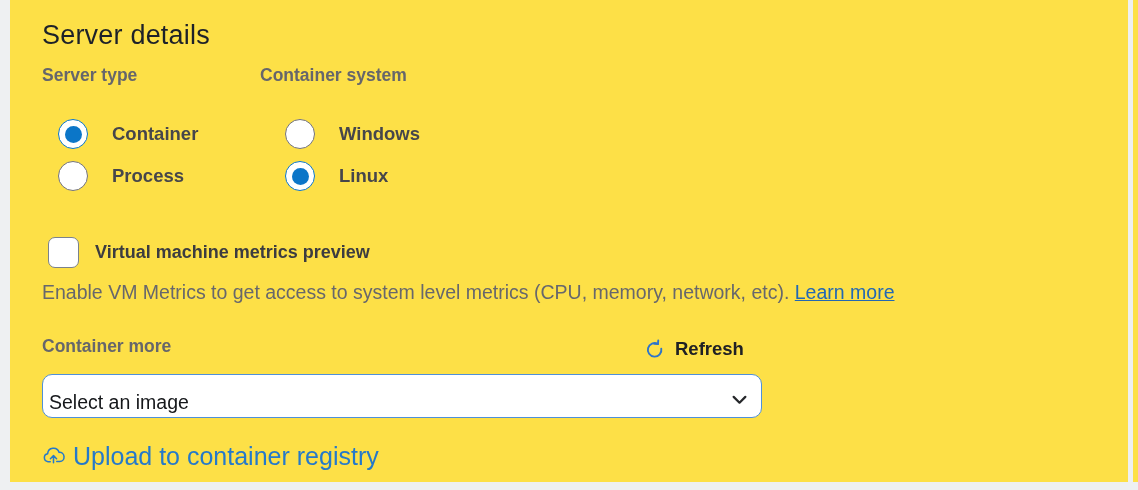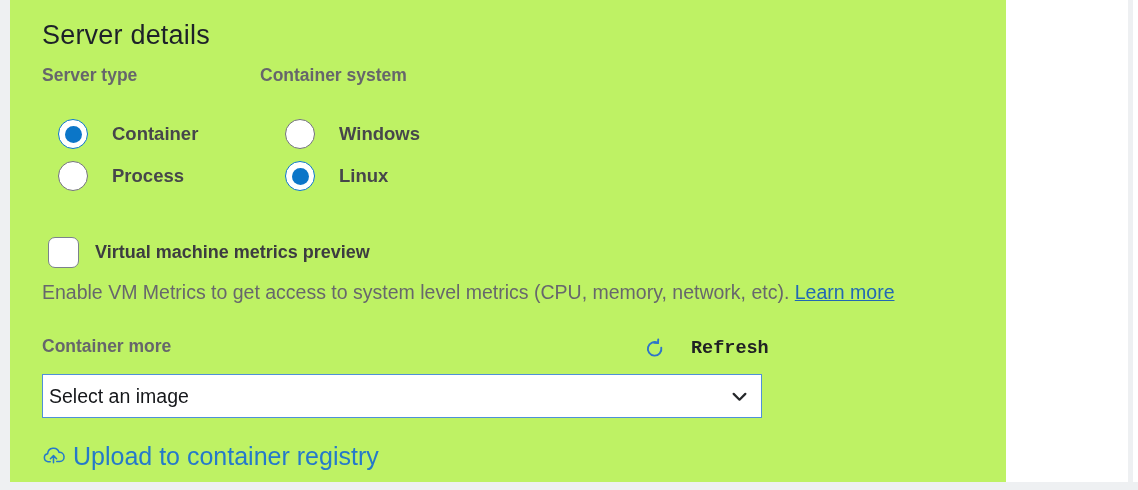--- a/index.html
+++ b/index.html
@@ -1,18 +1,18 @@
 <!DOCTYPE html>
 <html><head>
 <meta charset="utf-8">
 <style>
   * { margin:0; padding:0; box-sizing:border-box; }
   html,body { width:1138px; height:490px; background:#ffffff; overflow:hidden;
               font-family:"Liberation Sans", sans-serif; }
-  .stage { position:relative; width:1006px; height:490px; background:#bef264; }
+  .stage { position:relative; width:1138px; height:490px; background:#fde047; }
 
   
   .strip { position:absolute; background:#eef0f2; }
   .strip-left   { left:0; top:0; width:10px; height:490px; }
   .strip-bottom { left:0; top:482px; width:1138px; height:8px; }
   .strip-right  { left:1128px; top:0; width:5px; height:482px; }
 
   .page-title { position:absolute; left:42px; top:20px; font-size:27px; font-weight:500;
                 color:#1d2129; letter-spacing:.2px; }
 
@@ -37,27 +37,27 @@
                   background:#fff; flex:0 0 auto; }
   .checkbox-label { font-size:18px; font-weight:700; color:#3c3c40; }
 
   .description { position:absolute; left:42px; top:281px; font-size:19.5px; color:#67676c;
                  white-space:nowrap; }
   .learn-more { color:#2268b4; text-decoration:underline; cursor:pointer; }
 
   .ci-label { position:absolute; left:42px; top:336px; font-size:17.5px; font-weight:700;
               color:#66666b; }
   .refresh-btn { position:absolute; left:644px; top:338px; display:flex; align-items:center;
-                 gap:26px; cursor:pointer; background:none; border:none;font-family:Liberation Mono, monospace; }
+                 gap:10px; cursor:pointer; background:none; border:none; }
   .refresh-label { font-size:18.5px; font-weight:700; color:#202124; }
 
   .select-box { position:absolute; left:42px; top:374px; width:720px; height:44px;
-                border:1.4px solid #4f90d9; border-radius:0; background:#fff;
-                display:flex; align-items:center; justify-content:space-between;
-                padding:0 13px 0 6px; cursor:pointer; }
+                border:1.4px solid #4f90d9; border-radius:10px; background:#fff;
+                display:flex; justify-content:space-between;
+                padding:16px 13px 0 6px; cursor:pointer; }
   .select-value { font-size:19.5px; color:#15171a; }
 
   .upload-link { position:absolute; left:42px; top:442px; display:flex; align-items:center;
                  gap:8px; color:#2579ca; cursor:pointer; text-decoration:none; }
   .upload-label { font-size:25px; color:#2579ca;text-align:center; }
 
   svg { display:block; }
 </style>
 </head>
 <body>

